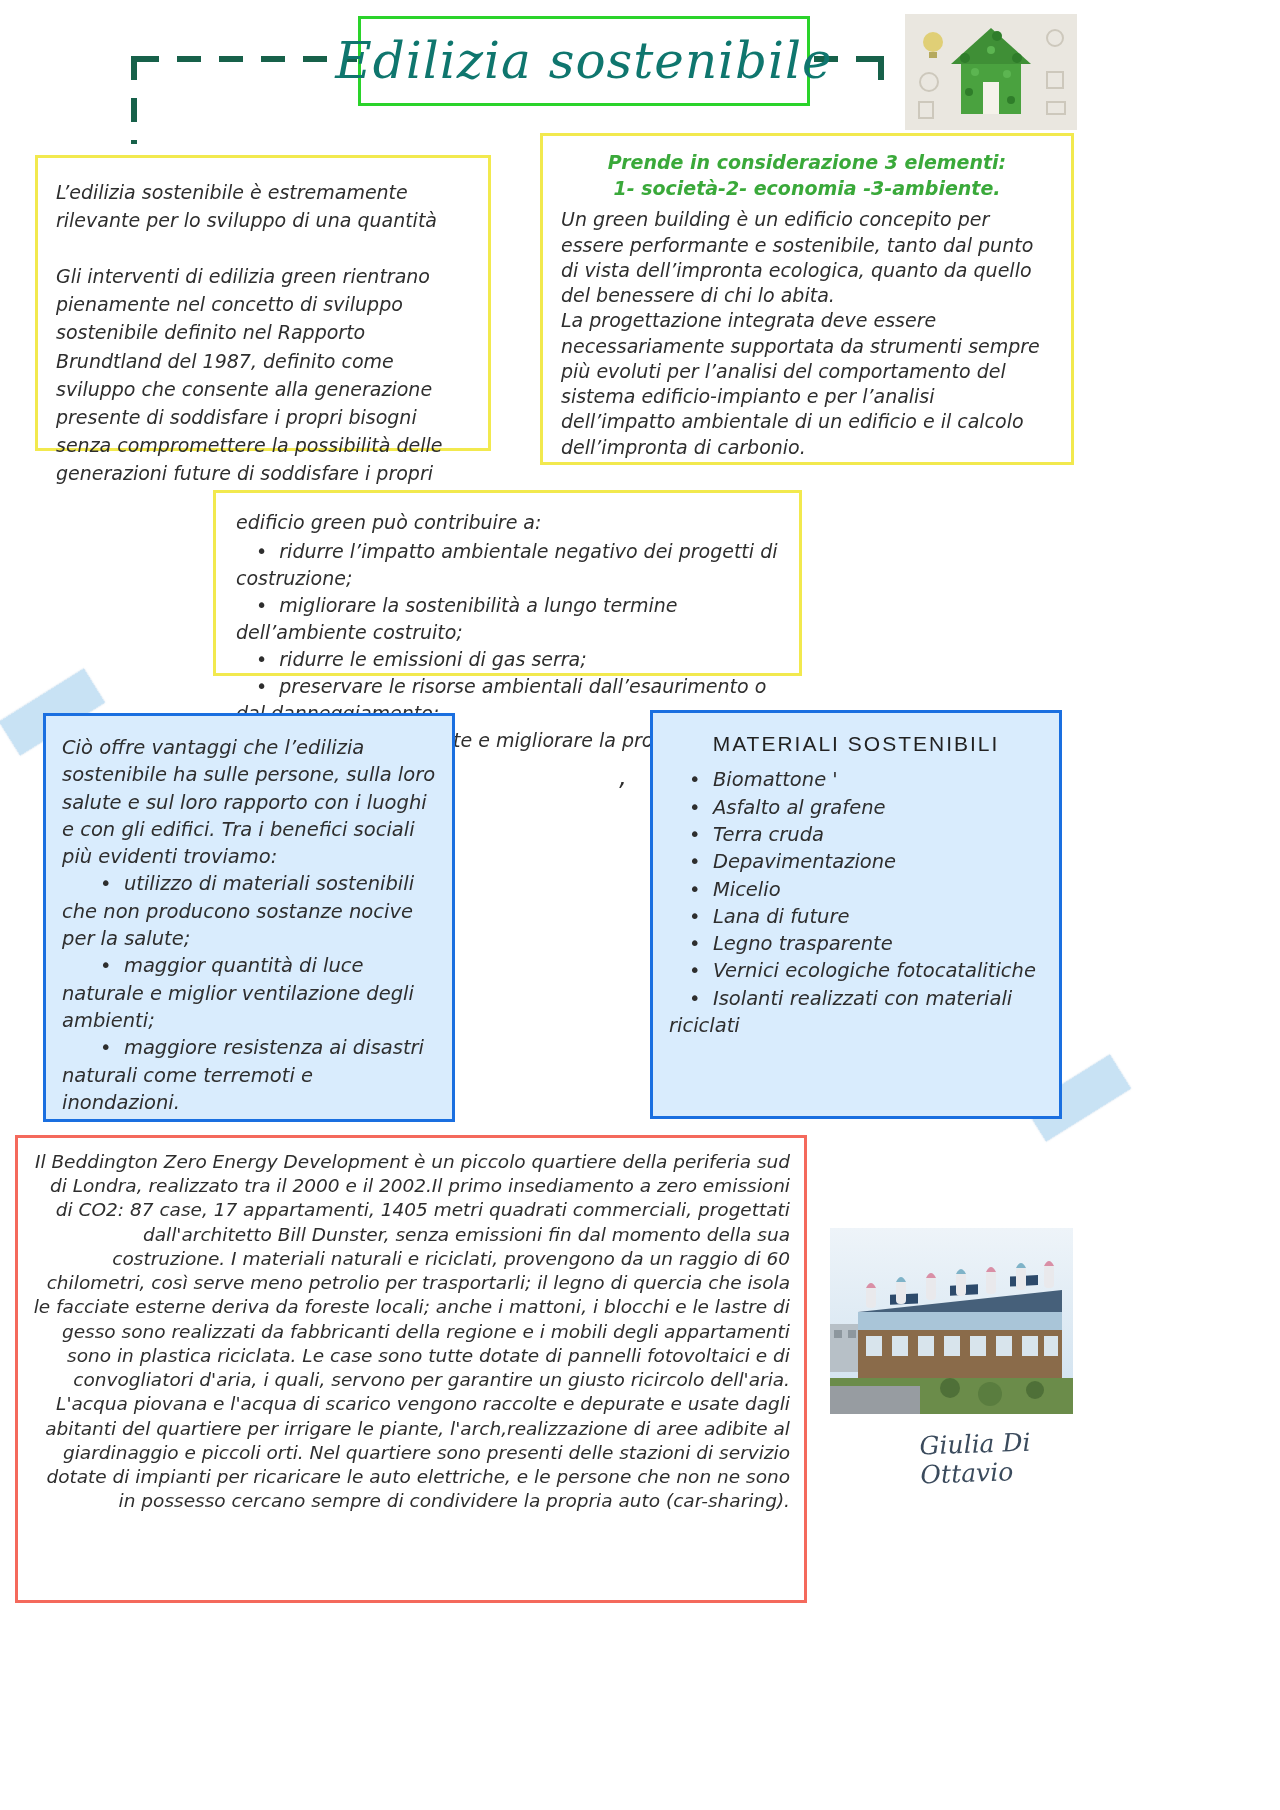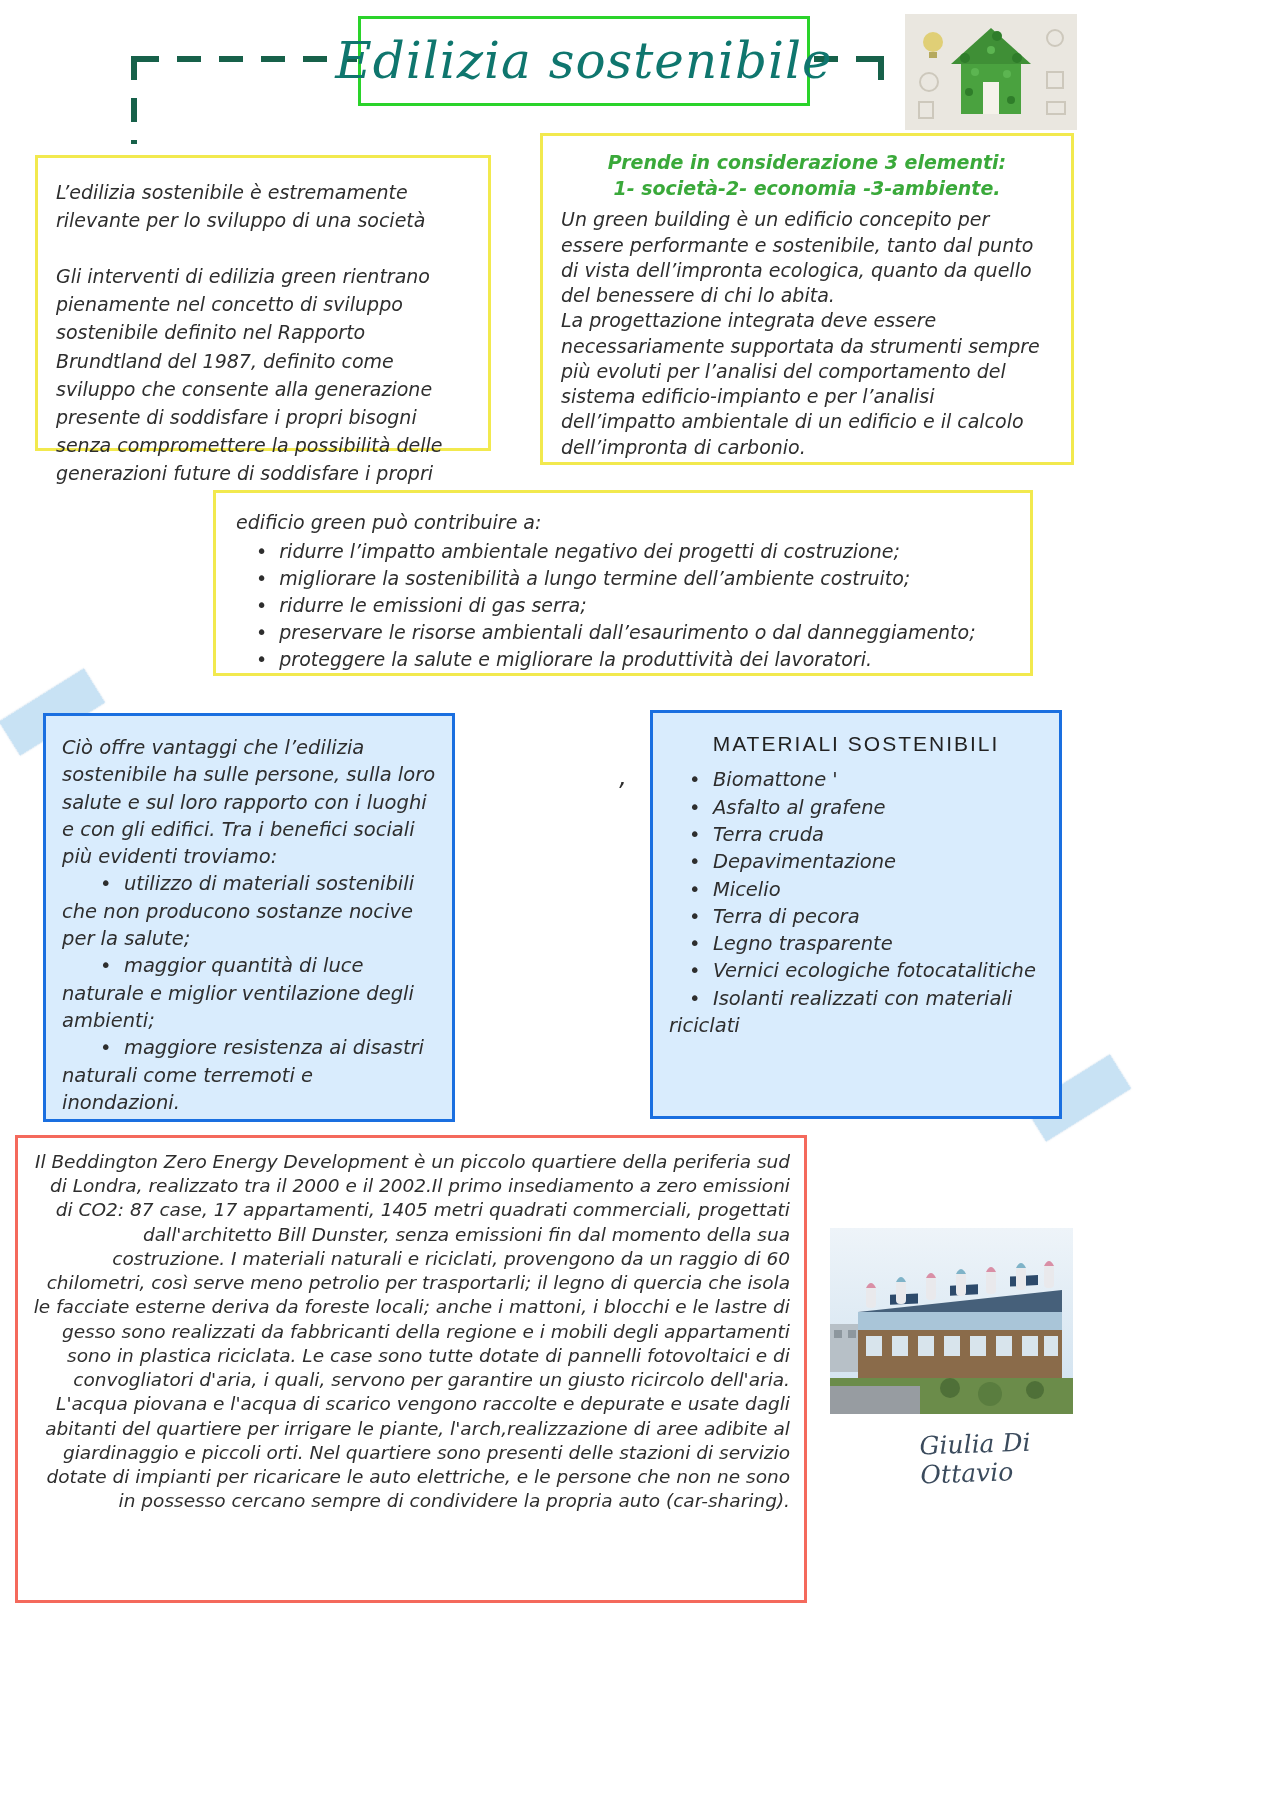--- a/index.html
+++ b/index.html
@@ -41,21 +41,21 @@
   .blue   { border: 3px solid #1a6fe0; background: #d9ecfd; }
   .red    { border: 3px solid #f4695c; }
 
   .intro-box    { left: 35px;  top: 155px;  width: 456px; height: 296px; padding: 20px 18px; font-size: 19px; line-height: 1.48; }
   .intro-box p + p { margin-top: 28px; }
 
   .elements-box { left: 540px; top: 133px;  width: 534px; height: 332px; padding: 14px 18px 10px; font-size: 19px; line-height: 1.33; }
   .elements-heading { text-align: center; color: #3aa93a; font-weight: bold; font-size: 19px; line-height: 1.35; }
   .elements-body { margin-top: 6px; white-space: pre-line; }
 
-  .contribute-box { left: 213px; top: 490px; width: 820px; height: 186px; padding: 16px 20px; font-size: 19px; line-height: 1.42; }
+  .contribute-box { left: 213px; top: 490px; width: 589px; height: 186px; padding: 16px 20px; font-size: 19px; line-height: 1.42; }
   .contribute-heading { margin-bottom: 2px; }
 
   ul.bullets { list-style: none; }
   ul.bullets li { text-indent: 20px; }
   ul.bullets li::before { content: "•\00a0\00a0"; }
 
   .benefits-box { left: 43px; top: 713px; width: 412px; height: 409px; padding: 18px 16px; font-size: 19.5px; line-height: 1.4; }
   .benefits-box ul.bullets li { text-indent: 38px; }
 
   .materials-box { left: 650px; top: 710px; width: 412px; height: 409px; padding: 16px 16px; font-size: 19.5px; line-height: 1.4; }
@@ -116,21 +116,21 @@
       <circle cx="112" cy="44" r="5" fill="#2f7d2a"></circle>
       <circle cx="64" cy="78" r="4" fill="#2f7d2a"></circle>
       <circle cx="106" cy="86" r="4" fill="#2f7d2a"></circle>
       <circle cx="70" cy="58" r="4" fill="#5cb551"></circle>
       <circle cx="102" cy="60" r="4" fill="#5cb551"></circle>
       <circle cx="86" cy="36" r="4" fill="#5cb551"></circle>
     </svg>
   </div>
 
   <div class="box yellow intro-box hand">
-    <p>L’edilizia sostenibile è estremamente rilevante per lo sviluppo di una società</p>
+    <p>L’edilizia sostenibile è estremamente rilevante per lo sviluppo di una quantità</p>
     <p>Gli interventi di edilizia green rientrano pienamente nel concetto di sviluppo sostenibile definito nel Rapporto Brundtland del 1987, definito come sviluppo che consente alla generazione presente di soddisfare i propri bisogni senza compromettere la possibilità delle generazioni future di soddisfare i propri</p>
   </div>
 
   <div class="box yellow elements-box hand">
     <div class="elements-heading">Prende in considerazione 3 elementi:</div>
     <div class="elements-heading">1- società-2- economia -3-ambiente.</div>
     <div class="elements-body">Un green building è un edificio concepito per essere performante e sostenibile, tanto dal punto di vista dell’impronta ecologica, quanto da quello del benessere di chi lo abita.
 La progettazione integrata deve essere necessariamente supportata da strumenti sempre più evoluti per l’analisi del comportamento del sistema edificio-impianto e per l’analisi dell’impatto ambientale di un edificio e il calcolo dell’impronta di carbonio.</div>
   </div>
 
@@ -160,21 +160,21 @@
   <div class="stray-mark hand">’</div>
 
   <div class="box blue materials-box hand">
     <div class="materials-heading">MATERIALI SOSTENIBILI</div>
     <ul class="bullets">
       <li>Biomattone '</li>
       <li>Asfalto al grafene</li>
       <li>Terra cruda</li>
       <li>Depavimentazione</li>
       <li>Micelio</li>
-      <li>Terra di pecora</li>
+      <li>Lana di future</li>
       <li>Legno trasparente</li>
       <li>Vernici ecologiche fotocatalitiche</li>
       <li>Isolanti realizzati con materiali riciclati</li>
     </ul>
   </div>
 
   <div class="box red bedzed-box hand">
     <div>Il Beddington Zero Energy Development è un piccolo quartiere della periferia sud di Londra, realizzato tra il 2000 e il 2002.Il primo insediamento a zero emissioni di CO2: 87 case, 17 appartamenti, 1405 metri quadrati commerciali, progettati dall'architetto Bill Dunster, senza emissioni fin dal momento della sua costruzione. I materiali naturali e riciclati, provengono da un raggio di 60 chilometri, così serve meno petrolio per trasportarli; il legno di quercia che isola le facciate esterne deriva da foreste locali; anche i mattoni, i blocchi e le lastre di gesso sono realizzati da fabbricanti della regione e i mobili degli appartamenti sono in plastica riciclata. Le case sono tutte dotate di pannelli fotovoltaici e di convogliatori d'aria, i quali, servono per garantire un giusto ricircolo dell'aria. L'acqua piovana e l'acqua di scarico vengono raccolte e depurate e usate dagli abitanti del quartiere per irrigare le piante, l'arch,realizzazione di aree adibite al giardinaggio e piccoli orti. Nel quartiere sono presenti delle stazioni di servizio dotate di impianti per ricaricare le auto elettriche, e le persone che non ne sono in possesso cercano sempre di condividere la propria auto (car-sharing).</div>
   </div>
 

